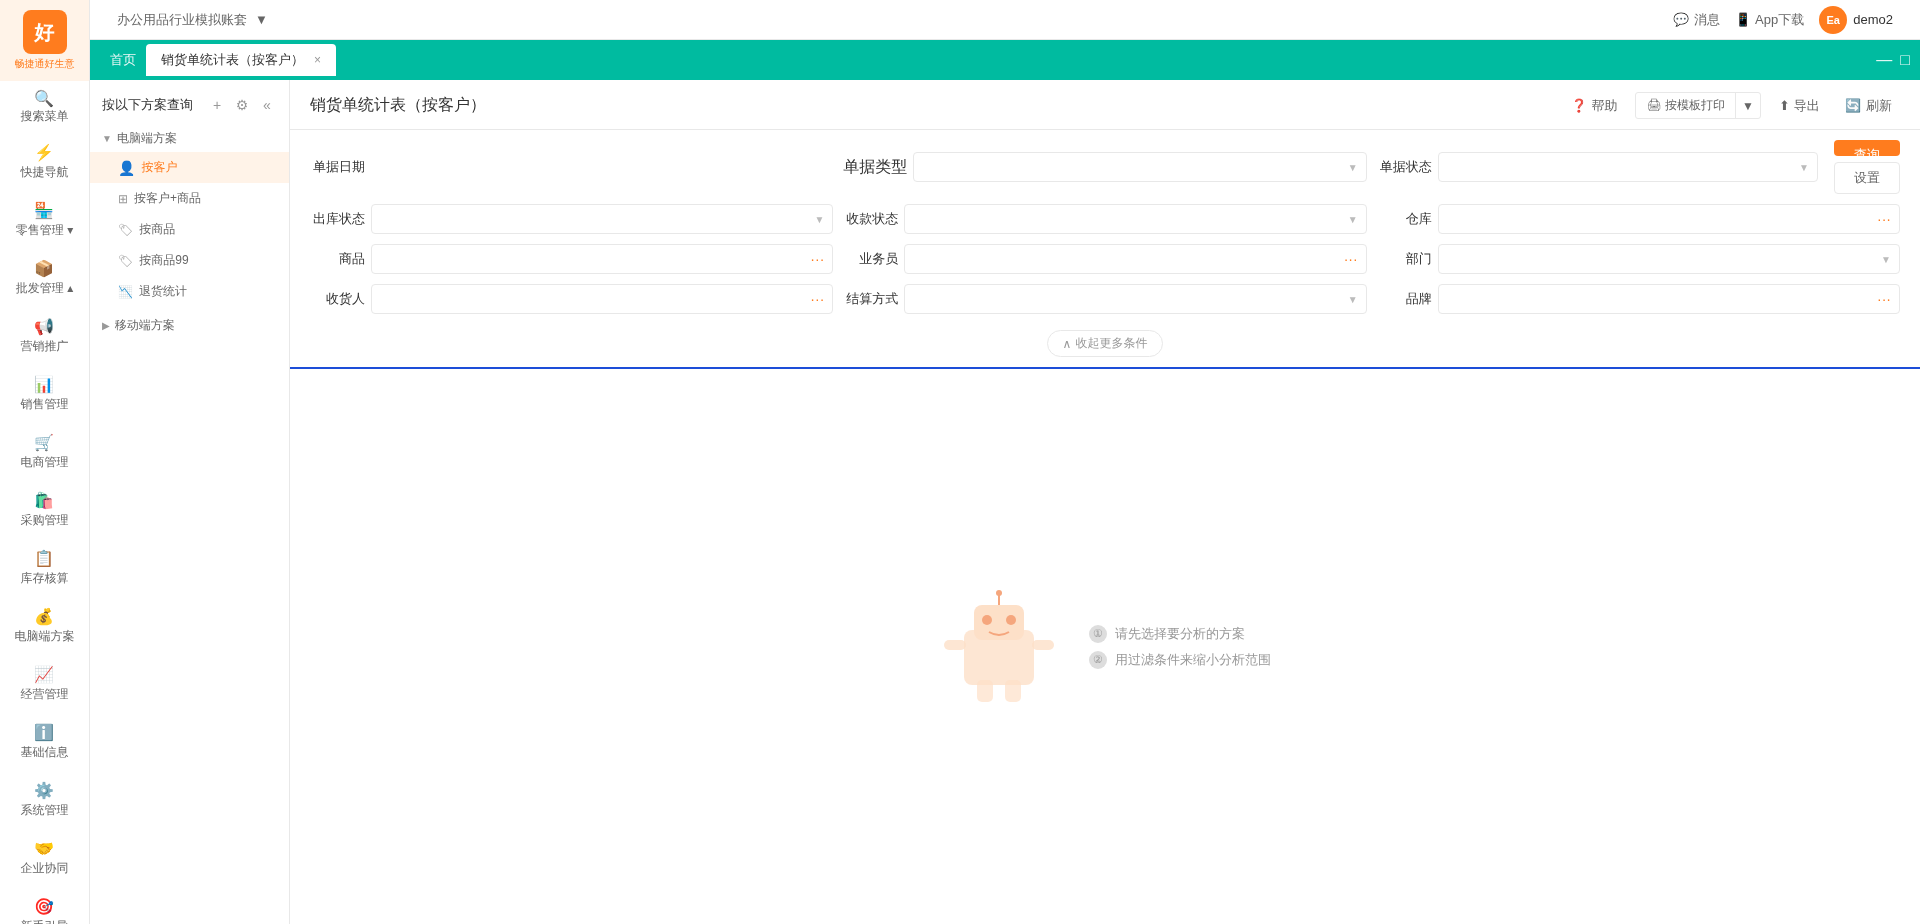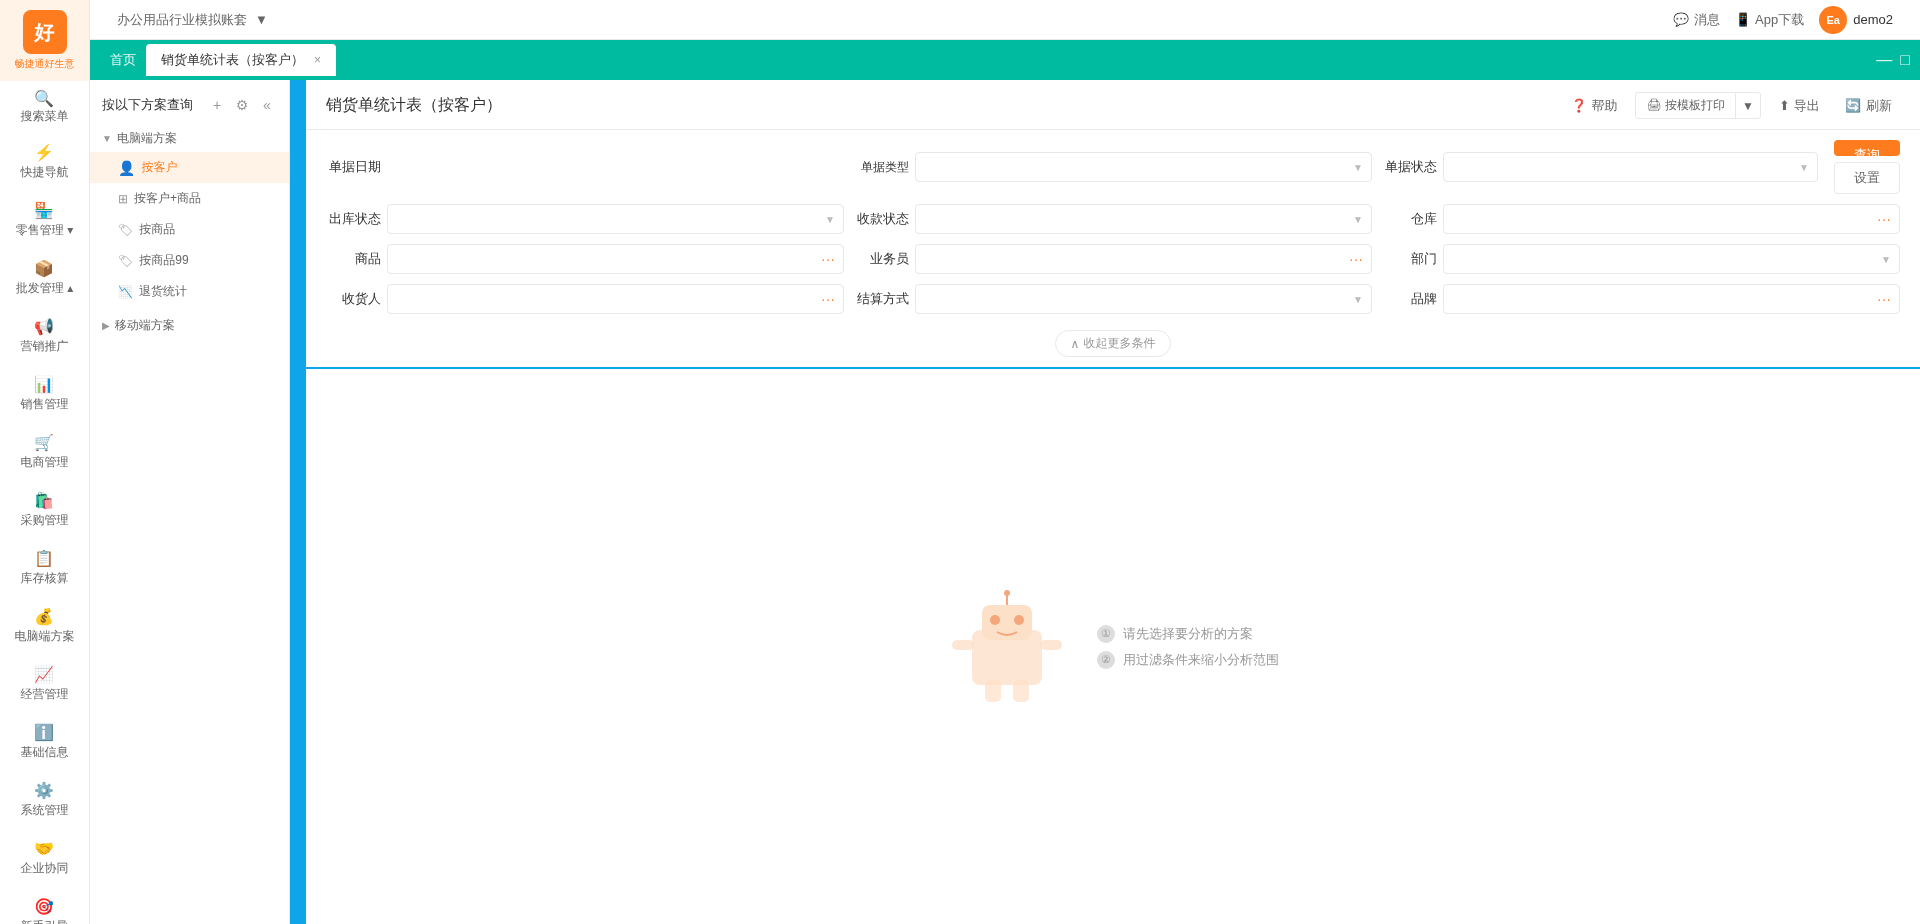--- a/index.html
+++ b/index.html
@@ -30,21 +30,21 @@
     
     .tab-bar { height: 40px; background: #00bba0; display: flex; align-items: center; padding: 0 10px; gap: 0; }
     .tab-item { height: 32px; padding: 0 15px; display: flex; align-items: center; gap: 6px; cursor: pointer; font-size: 13px; color: rgba(255,255,255,0.8); border-radius: 4px 4px 0 0; }
     .tab-item.active { background: #fff; color: #333; border-radius: 4px 4px 0 0; }
     .tab-item .tab-close { color: #999; font-size: 12px; margin-left: 4px; }
     .tab-home { color: rgba(255,255,255,0.9); cursor: pointer; padding: 0 10px; font-size: 13px; }
     .tab-bar-right { margin-left: auto; display: flex; align-items: center; gap: 8px; }
     .tab-bar-icon { color: rgba(255,255,255,0.9); cursor: pointer; font-size: 16px; }
 
     
-    .page-content { flex: 1; background: #0ea5e9; overflow-y: auto; display: flex; gap: 16px; }
+    .page-content { flex: 1; background: #1d4ed8; overflow-y: auto; display: flex; }
 
     
     .scheme-panel { width: 200px; background: #fff; border-right: 1px solid #e8e8e8; padding: 10px 0; flex-shrink: 0; }
     .scheme-panel-header { padding: 5px 12px; font-size: 13px; color: #333; display: flex; align-items: center; justify-content: space-between; }
     .scheme-panel-title { font-weight: 500; }
     .scheme-actions { display: flex; gap: 5px; }
     .scheme-action-btn { color: #999; cursor: pointer; font-size: 14px; width: 20px; height: 20px; display: flex; align-items: center; justify-content: center; border-radius: 3px; }
 
     .scheme-group { margin-top: 5px; }
     .scheme-group-header { padding: 5px 12px; display: flex; align-items: center; gap: 5px; font-size: 13px; color: #333; cursor: pointer; }
@@ -272,21 +272,21 @@
 
       <div style="background:#fff;padding:10px 20px 0;position:relative;">
 
         <div style="display:grid;grid-template-columns:1fr 1fr 1fr;gap:10px;margin-bottom:10px;align-items:center;">
 
           <div style="display:flex;align-items:center;gap:6px;">
             <span style="font-size:13px;color:#333;white-space:nowrap;min-width:55px;text-align:right;">单据日期</span>
           </div>
 
           <div style="display:flex;align-items:center;gap:6px;">
-            <span style="font-size:12px;color:#333;white-space:nowrap;min-width:55px;text-align:right;">单据类型</span>
+            <span style="font-size:16px;color:#333;white-space:nowrap;min-width:55px;text-align:right;">单据类型</span>
             <div style="flex:1;height:30px;border:1px solid #e8e8e8;border-radius:4px;padding:0 8px;display:flex;align-items:center;justify-content:space-between;cursor:pointer;background:#fff;">
               <span style="color:#bbb;font-size:13px;"></span>
               <span style="color:#bbb;font-size:10px;">▼</span>
             </div>
           </div>
 
           <div style="display:flex;align-items:center;gap:6px;">
             <span style="font-size:13px;color:#333;white-space:nowrap;min-width:55px;text-align:right;">单据状态</span>
             <div style="flex:1;height:30px;border:1px solid #e8e8e8;border-radius:4px;padding:0 8px;display:flex;align-items:center;justify-content:space-between;cursor:pointer;background:#fff;">
               <span style="color:#bbb;font-size:13px;"></span>

